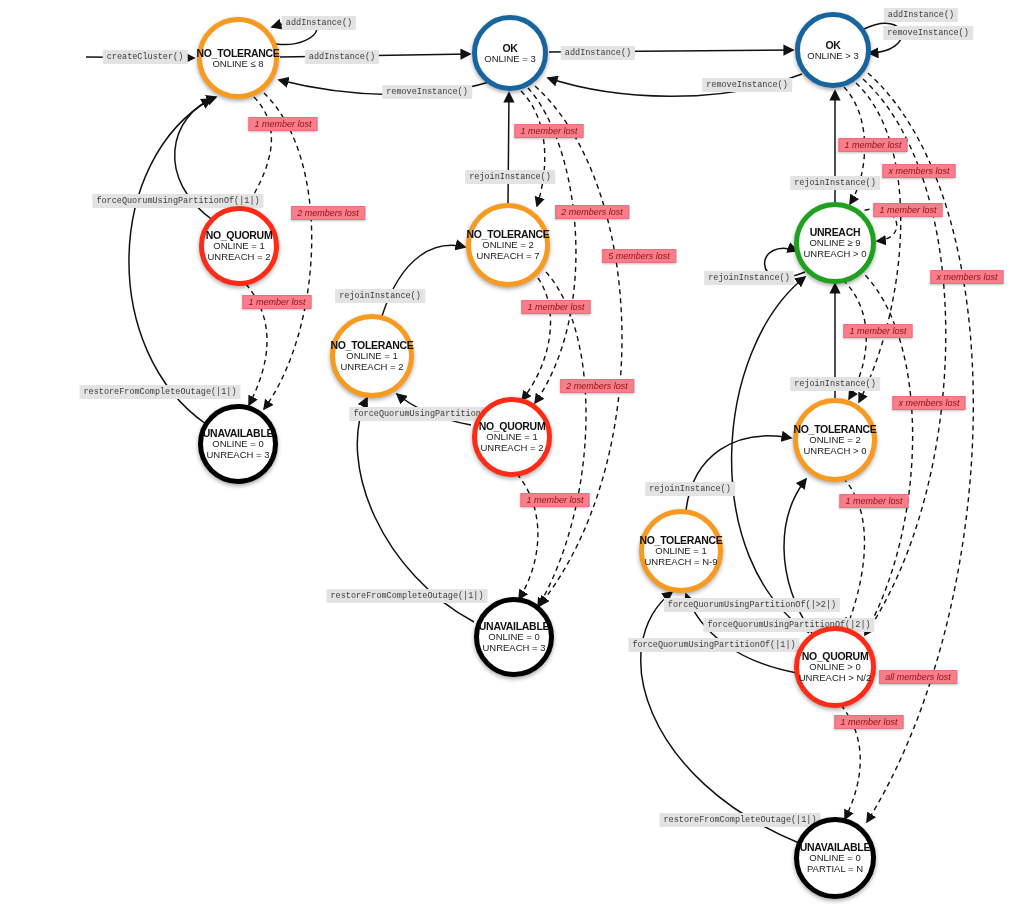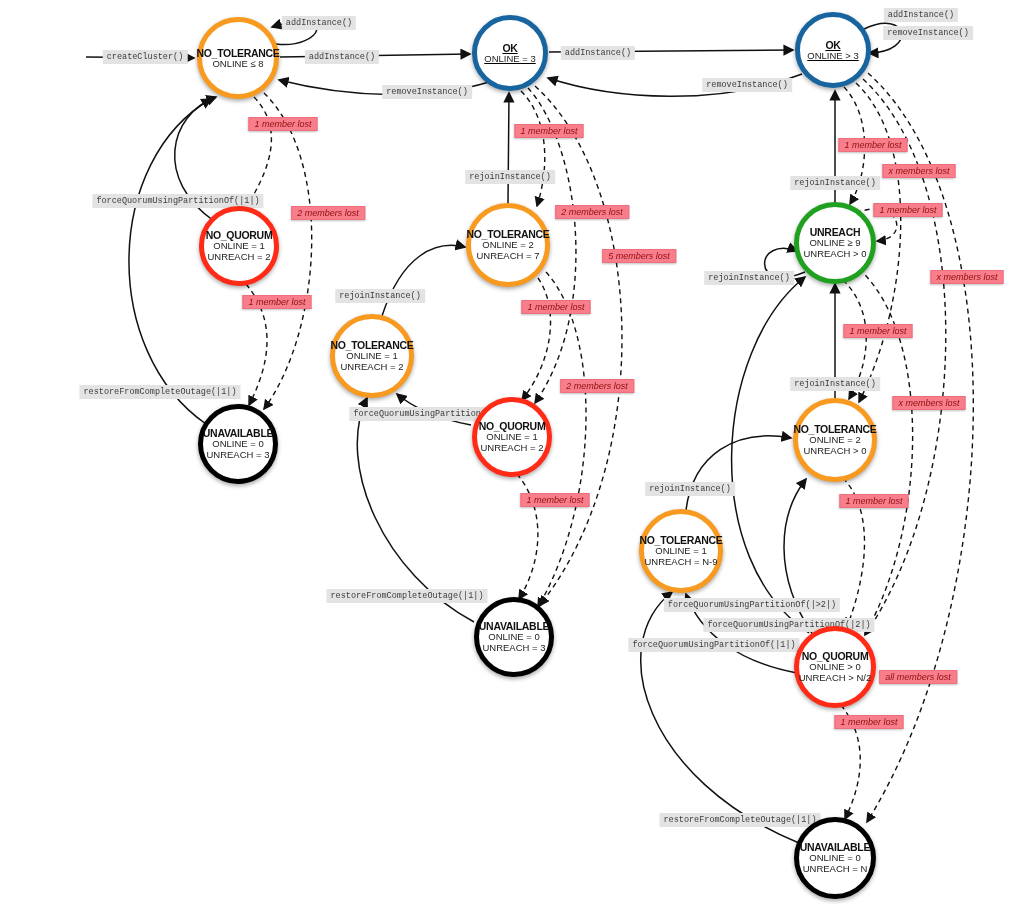--- a/index.html
+++ b/index.html
@@ -7,21 +7,21 @@
           font-family:"Liberation Sans",sans-serif;}
   #edges{position:absolute;left:0;top:0;z-index:1;}
   .node{position:absolute;z-index:3;border-radius:50%;background:#fff;
         display:flex;flex-direction:column;align-items:center;justify-content:center;
         transform:translate(-50%,-50%);text-align:center;
         box-shadow:0 2px 4px rgba(0,0,0,.35);line-height:1.15;}
   .node .nt{font-weight:bold;font-size:10.5px;color:#111;letter-spacing:-.3px;white-space:nowrap;}
   .node .nl{font-size:9.5px;color:#222;white-space:nowrap;}
   .node.standalone-style .nt{font-style:italic;font-weight:normal;font-size:12px;}
   .ring-orange{border:5px solid #F79A1F;}
-  .ring-blue{border:5px solid #17649F;text-decoration:underline;}
+  .ring-blue{border:5px solid #17649F;}
   .ring-red{border:5px solid #FF2B17;}
   .ring-green{border:5px solid #1FA01F;}
   .ring-black{border:5px solid #000;}
   .alabel{position:absolute;z-index:2;transform:translate(-50%,-50%);
           font-family:"Liberation Mono","DejaVu Sans Mono",monospace;
           font-size:8.5px;color:#3C3C3C;background:#E3E3E3;padding:2px 4px;
           white-space:nowrap;}
   .flabel{position:absolute;z-index:2;transform:translate(-50%,-50%);
           font-size:9px;font-style:italic;color:#8F1010;background:#F87E8C;
           border:1px solid #ef6e7e;padding:1px 5px;white-space:nowrap;
@@ -155,21 +155,21 @@
 
   <div class="node ring-red" style="left:835px;top:667px;width:72px;height:72px">
     <div class="nt">NO_QUORUM</div>
     <div class="nl">ONLINE &gt; 0</div>
     <div class="nl">UNREACH &gt; N/2</div>
   </div>
 
   <div class="node ring-black" style="left:835px;top:858px;width:72px;height:72px">
     <div class="nt">UNAVAILABLE</div>
     <div class="nl">ONLINE = 0</div>
-    <div class="nl">UNREACH = N</div>
+    <div class="nl">PARTIAL = N</div>
   </div>
 
   <div class="alabel" style="left:145px;top:57px">createCluster()</div>
   <div class="alabel" style="left:319px;top:23px">addInstance()</div>
   <div class="alabel" style="left:342px;top:57px">addInstance()</div>
   <div class="alabel" style="left:598px;top:53px">addInstance()</div>
   <div class="alabel" style="left:427px;top:92px">removeInstance()</div>
   <div class="alabel" style="left:747px;top:85px">removeInstance()</div>
   <div class="alabel" style="left:921px;top:15px">addInstance()</div>
   <div class="alabel" style="left:928px;top:33px">removeInstance()</div>

